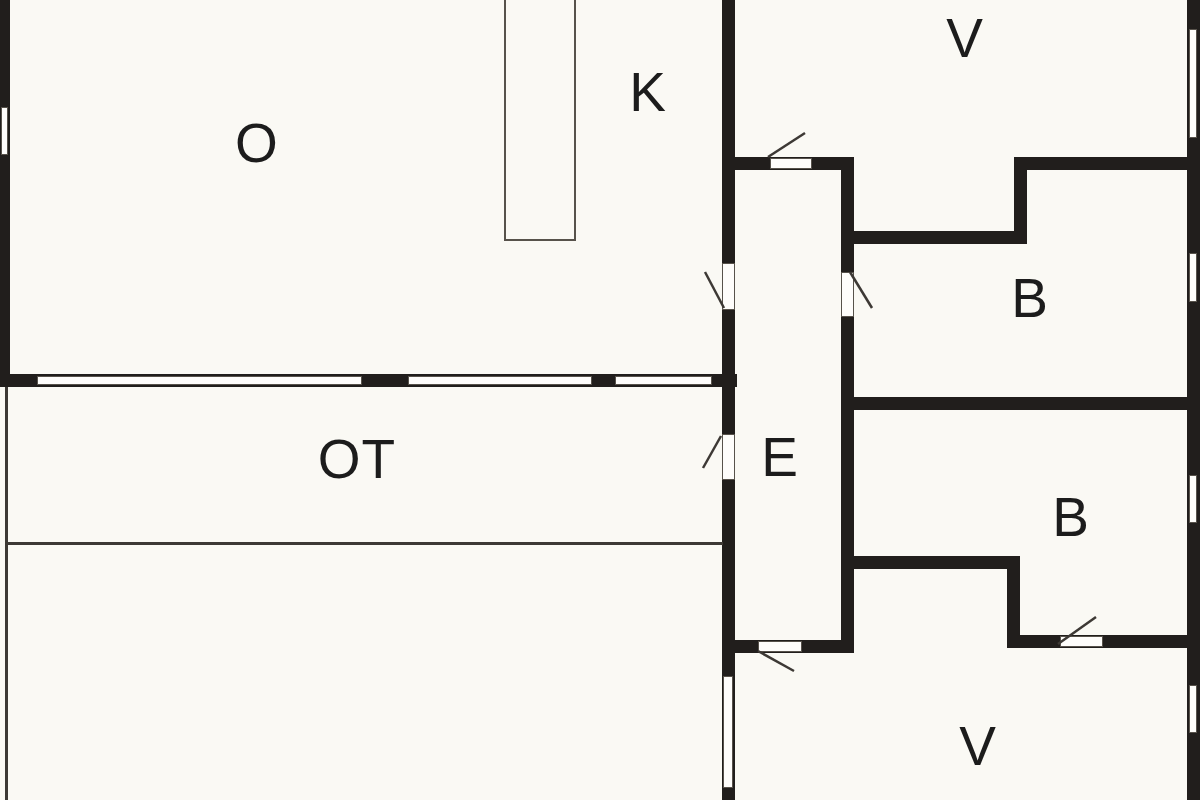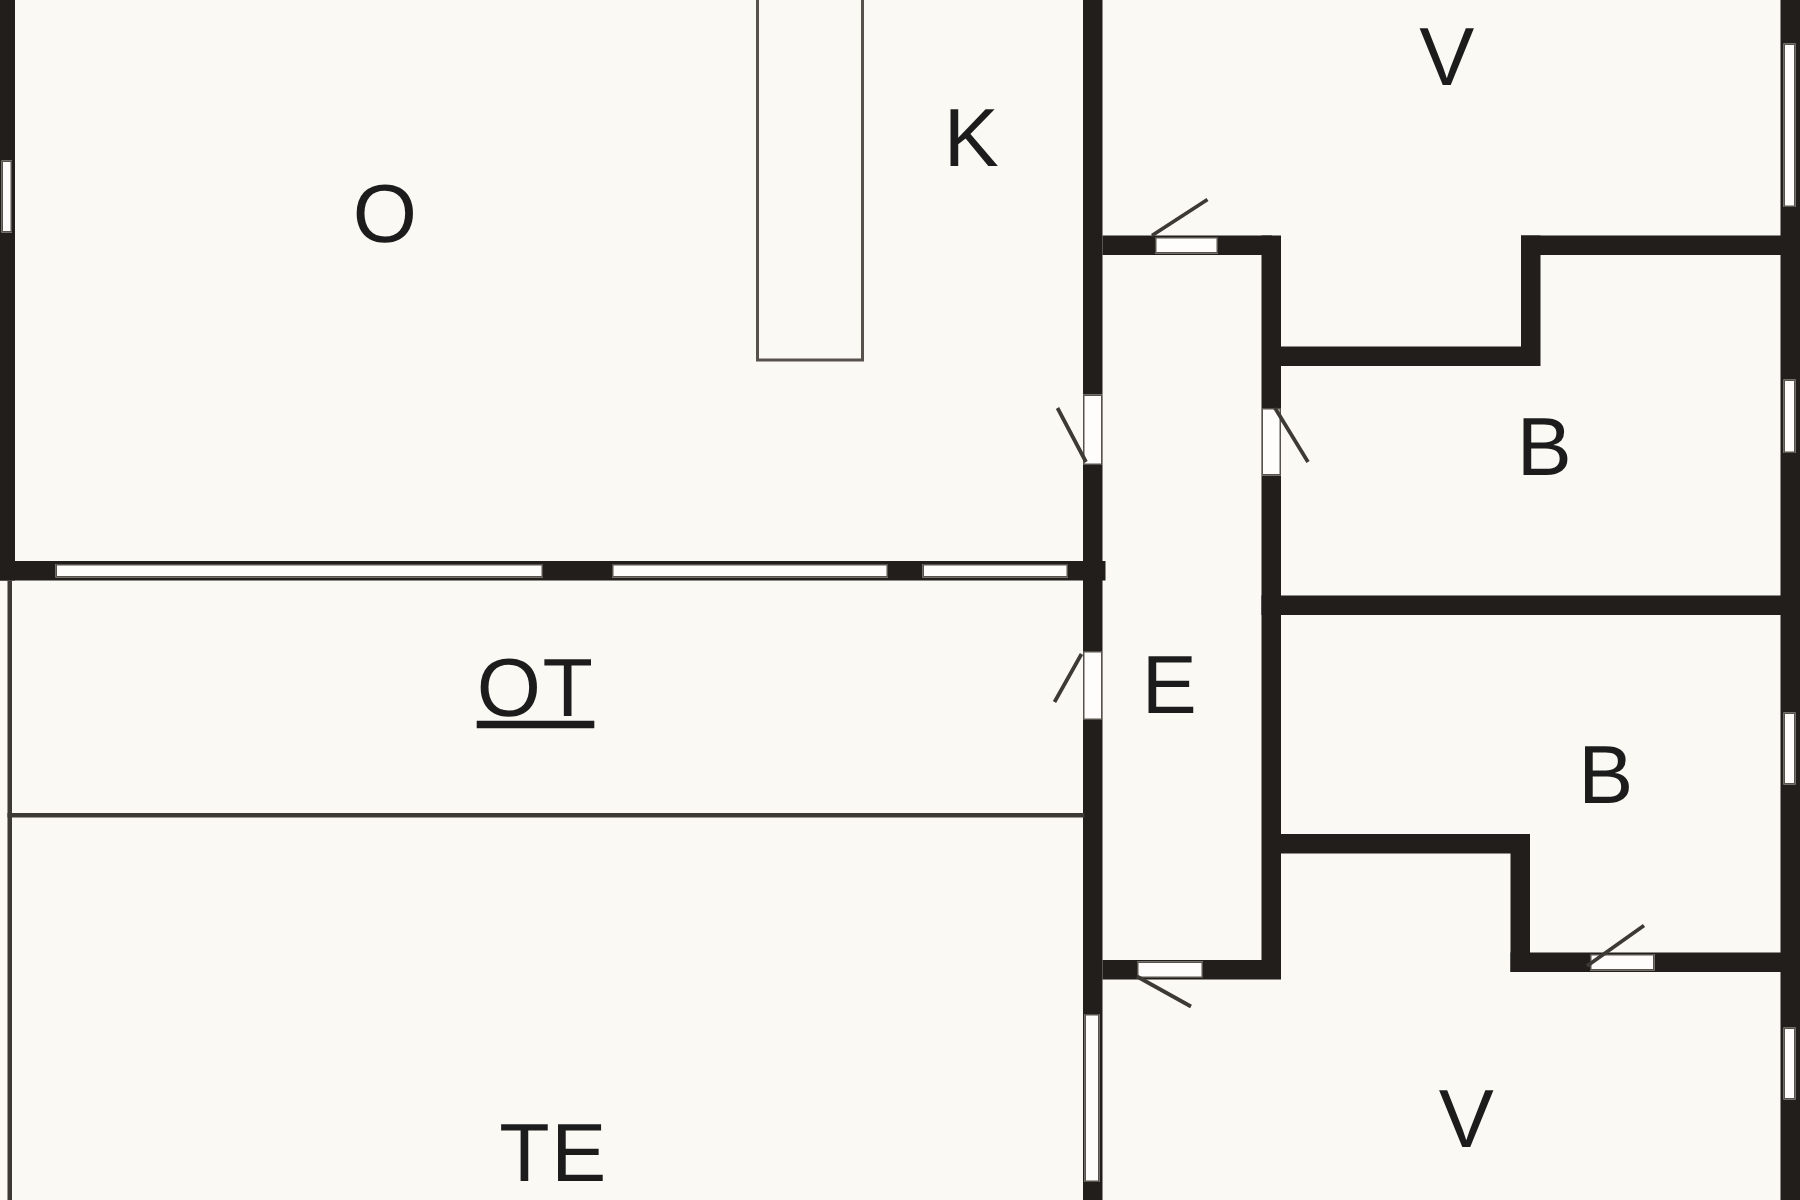--- a/index.html
+++ b/index.html
@@ -65,17 +65,16 @@
       <line x1="850" y1="272" x2="872" y2="308" stroke="#3d3935" stroke-width="2.5"></line>
       <line x1="721" y1="436" x2="703" y2="468" stroke="#3d3935" stroke-width="2.5"></line>
       <line x1="758" y1="651" x2="794" y2="671" stroke="#3d3935" stroke-width="2.5"></line>
       <line x1="1058" y1="644" x2="1096" y2="617" stroke="#3d3935" stroke-width="2.5"></line>
     </svg>
     <div class="room-label" style="left: 257px; top: 143px; color: rgb(28, 28, 28);">O</div>
     <div class="room-label" style="left: 648px; top: 92px; color: rgb(28, 28, 28);">K</div>
     <div class="room-label" style="left: 965px; top: 38px; color: rgb(28, 28, 28);">V</div>
     <div class="room-label" style="left: 1030px; top: 298px; color: rgb(28, 28, 28);">B</div>
     <div class="room-label" style="left: 780px; top: 457px; color: rgb(28, 28, 28);">E</div>
-    <div class="room-label" style="left: 357px; top: 459px; color: rgb(28, 28, 28); text-decoration: underline;">OT</div>
+    <div class="room-label" style="left: 357px; top: 459px; color: rgb(28, 28, 28);">OT</div>
     <div class="room-label" style="left: 1071px; top: 517px; color: rgb(28, 28, 28);">B</div>
-    <div class="room-label" style="left: 369px; top: 769px; color: rgb(28, 28, 28);">TE</div>
     <div class="room-label" style="left: 978px; top: 746px; color: rgb(28, 28, 28);">V</div>
   </div>
 
 </body></html>

